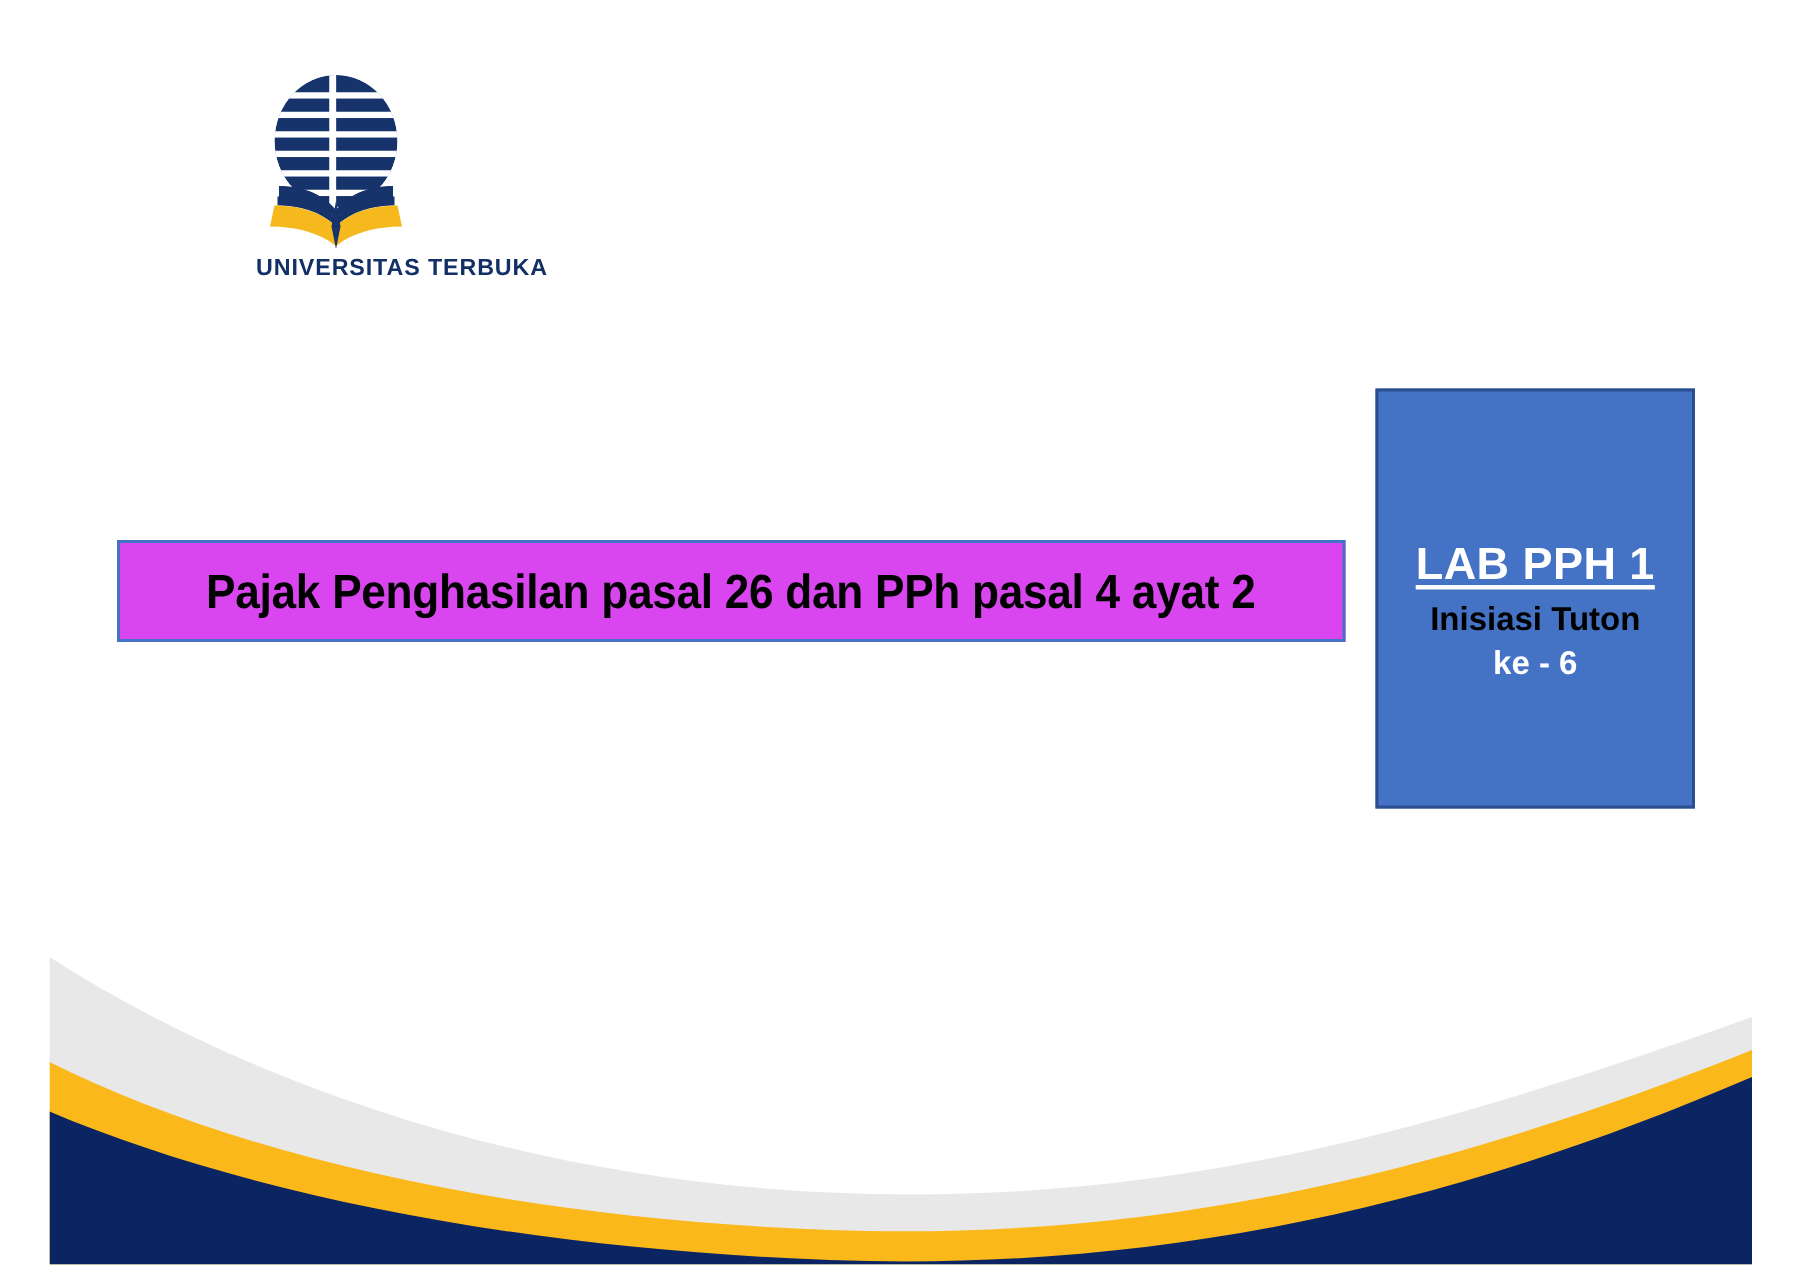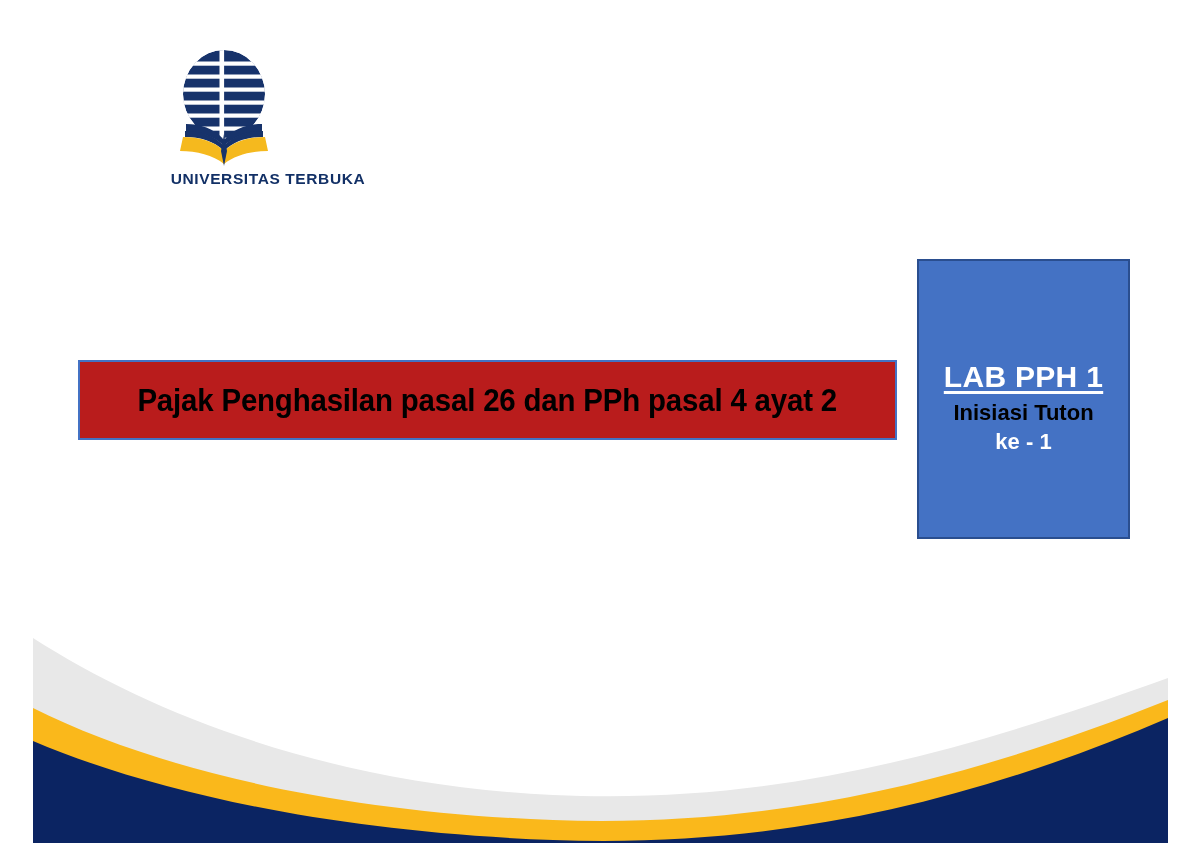--- a/index.html
+++ b/index.html
@@ -48,22 +48,22 @@
     white-space: nowrap;
     margin-left: 44px;
   }
 
   
   #title-box {
     position: absolute;
     left: 78px;
     top: 360px;
     width: 819px;
-    height: 80px;
-    background: #b91c1c;
+    height: 68px;
+    background: #d946ef;
     border: 2px solid #4472C4;
     box-sizing: border-box;
     display: flex;
     align-items: center;
     justify-content: center;
   }
   #title-text {
     font-family: "Liberation Sans Narrow", "Liberation Sans", sans-serif;
     font-weight: bold;
     font-size: 32px;
@@ -175,21 +175,21 @@
     <div id="logo-wordmark">UNIVERSITAS TERBUKA</div>
   </div>
 
   <div id="title-box">
     <span id="title-text">Pajak Penghasilan pasal 26 dan PPh pasal 4 ayat 2</span>
   </div>
 
   <div id="lab-box">
     <div id="lab-title">LAB PPH 1</div>
     <div id="lab-sub1">Inisiasi Tuton</div>
-    <div id="lab-sub2">ke - 1</div>
+    <div id="lab-sub2">ke - 6</div>
     <div id="lab-spacer"></div>
   </div>
 
   <svg id="wave" viewBox="0 0 1135 243" preserveAspectRatio="none" xmlns="http://www.w3.org/2000/svg">
 
     <path d="M0 38
              C 120 115, 300 185, 520 195
              C 740 205, 920 155, 1135 78
              L 1135 243 L 0 243 Z" fill="#E8E8E8"></path>
 

